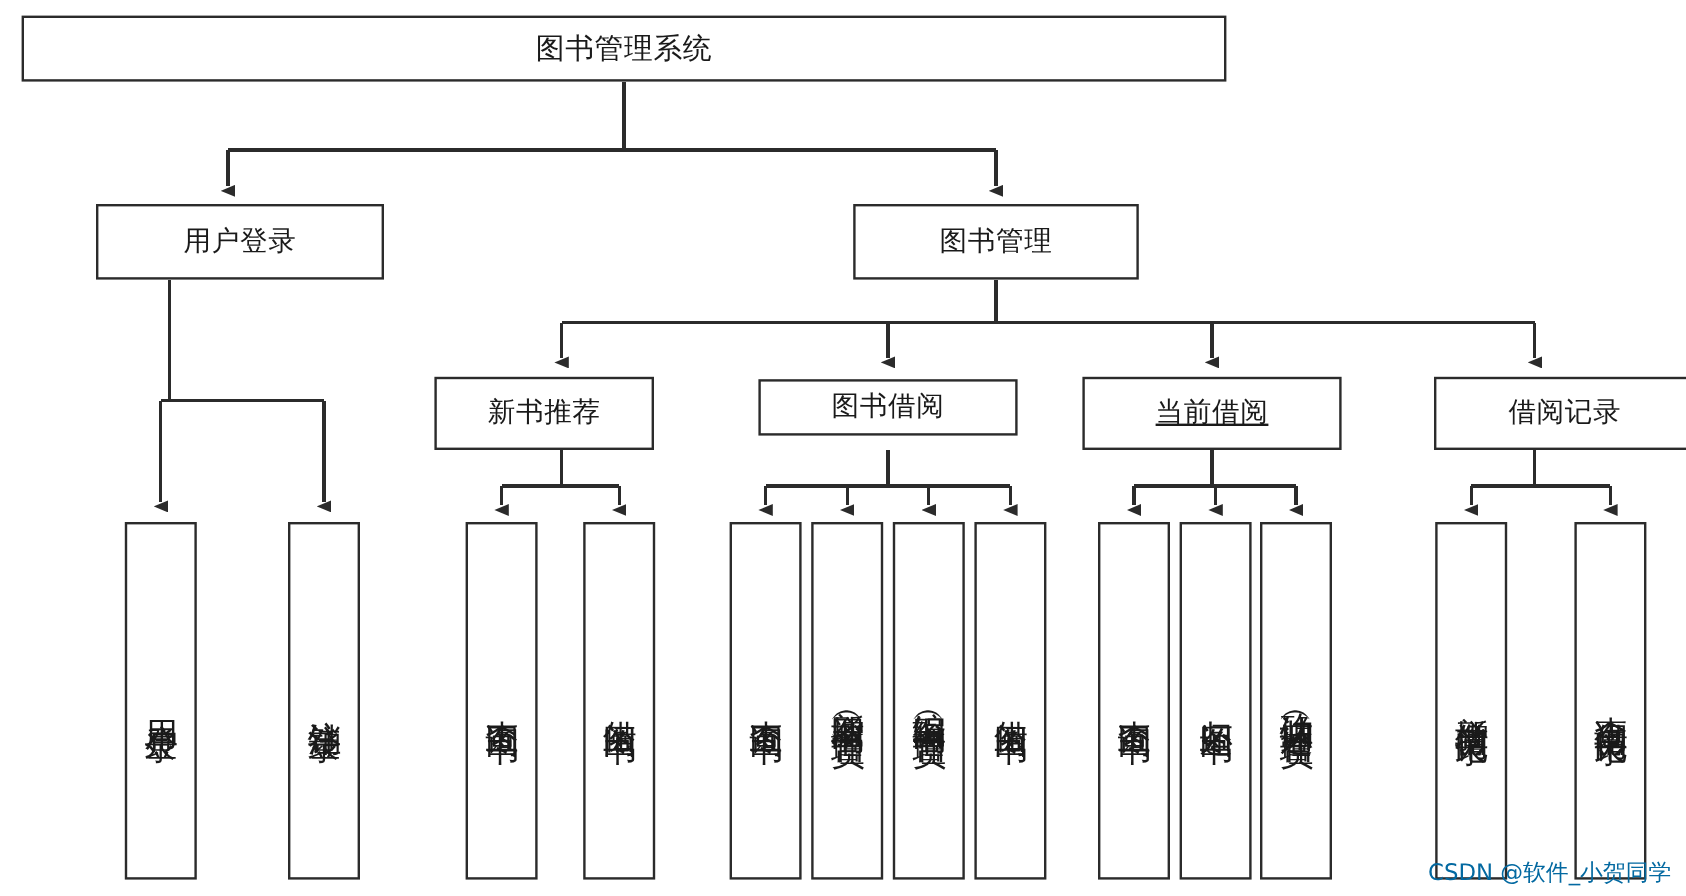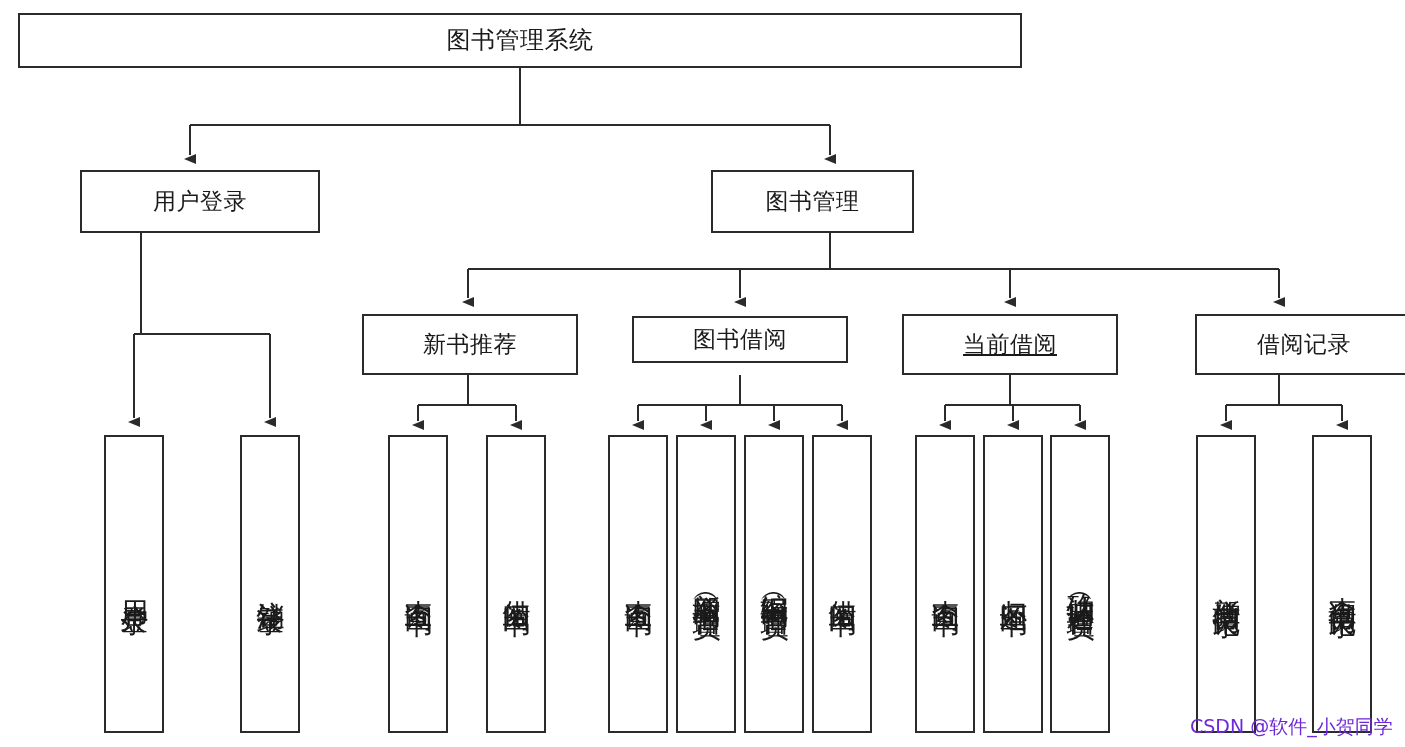--- a/index.html
+++ b/index.html
@@ -59,21 +59,21 @@
   .node.vert .node-label {
     writing-mode: vertical-rl;
     text-orientation: upright;
     font-size: 28px;
     line-height: 1;
     letter-spacing: 3px;
     white-space: nowrap;
   }
   .watermark {
     position: absolute;
-    color: #6d28d9;
+    color: #0369a1;
     font-size: 19px;
     white-space: nowrap;
     user-select: none;
   }
 </style>
 </head>
 <body>
 
 <div id="diagram-root">
 
@@ -127,25 +127,25 @@
     </g>
   </svg>
 
   <div class="node horiz root" style="left:18px; top:13px; width:1004px; height:55px;">
     <span class="node-label">图书管理系统</span>
   </div>
 
   <div class="node horiz" style="left:80px; top:170px; width:240px; height:63px;">
     <span class="node-label">用户登录</span>
   </div>
-  <div class="node horiz" style="left:711px; top:170px; width:203px; height:63px;">
+  <div class="node horiz" style="left:711px; top:170px; width:238px; height:63px;">
     <span class="node-label">图书管理</span>
   </div>
 
-  <div class="node horiz" style="left:362px; top:314px; width:216px; height:61px;">
+  <div class="node horiz" style="left:362px; top:314px; width:183px; height:61px;">
     <span class="node-label">新书推荐</span>
   </div>
   <div class="node horiz" style="left:632px; top:316px; width:216px; height:47px;">
     <span class="node-label">图书借阅</span>
   </div>
   <div class="node horiz" style="left:902px; top:314px; width:216px; height:61px;text-decoration:underline;">
     <span class="node-label">当前借阅</span>
   </div>
   <div class="node horiz" style="left:1170px; top:314px; width:218px; height:61px;margin-left:25px;">
     <span class="node-label">借阅记录</span>

